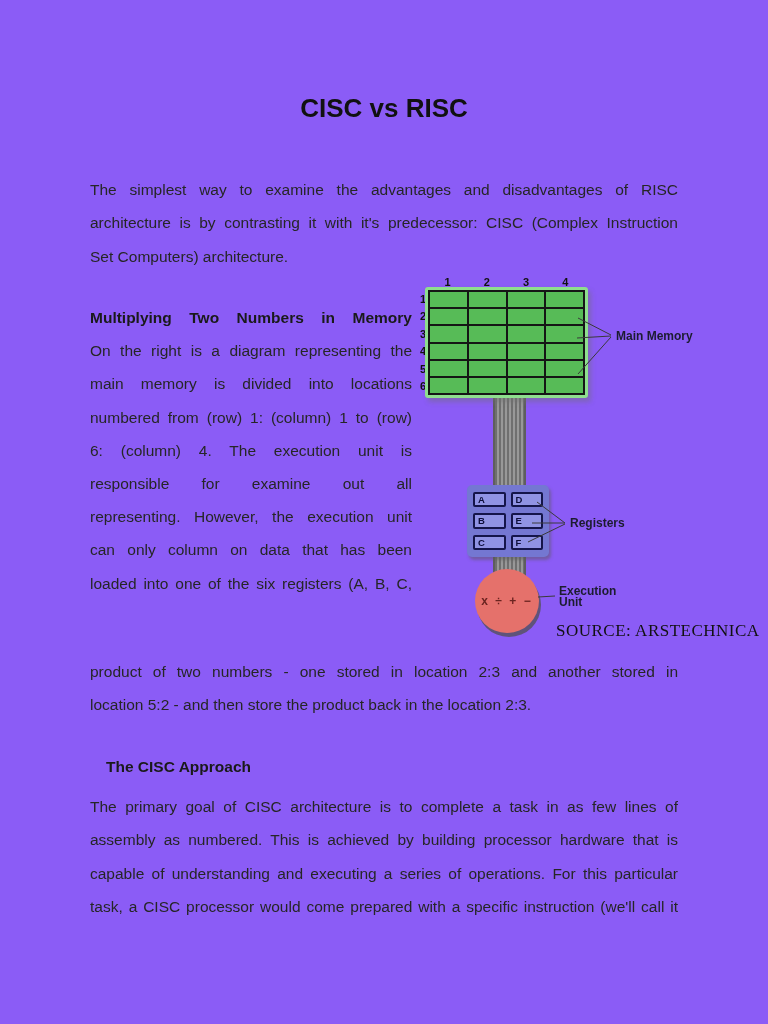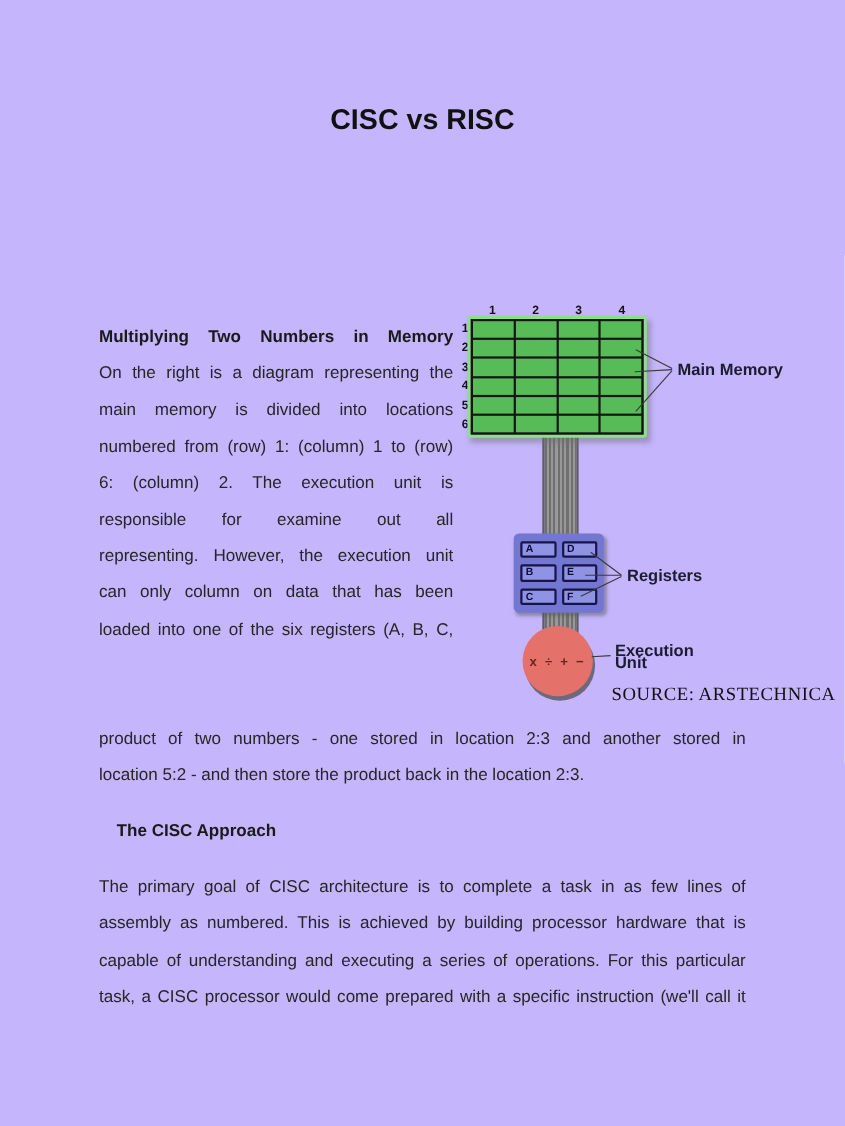--- a/index.html
+++ b/index.html
@@ -1,29 +1,29 @@
 <!DOCTYPE html>
 <html style="--grid-green: #57bb57; --grid-border: #8ede8e; --bus-gray: #8a8a8a; --reg-fill: #7477d2; --reg-box: #9093e4; --circle-red: #e5716b;"><head>
 <meta charset="utf-8">
 <style>
   html,body{margin:0;padding:0;background:#fff;}
   .page{
-    position:relative;width:768px;height:1024px;background:#c4b5fd;
+    position:relative;width:768px;height:1024px;background:#8b5cf6;
     font-family:"Liberation Sans", sans-serif;color:#262626;overflow:hidden;
   }
   .title{
     position:absolute;top:93px;left:0;width:768px;text-align:center;
     font-size:26px;font-weight:bold;color:#111;letter-spacing:0px;
   }
   .para{position:absolute;font-size:15.5px;}
   .ln{height:33.4px;line-height:33.4px;white-space:nowrap;}
   .para .ln{white-space:normal;overflow:hidden;}
   .j{text-align:justify;text-align-last:justify;}
   .l{text-align:left;text-align-last:left;}
-  .b{font-weight:bold;color:#1a1a1a;}
+  .b{font-weight:bold;color:#1a1a1a;margin-top:11px;}
   .col .ln{height:33.2px;line-height:33.2px;}
 
   
   .fig{position:absolute;left:415px;top:275px;width:290px;height:375px;}
   .fig *{box-sizing:border-box;}
 
   .col-labels{position:absolute;left:13px;top:0;width:157px;height:14px;display:flex;}
   .col-labels span{flex:1;text-align:center;font-size:11px;font-weight:bold;color:#111;line-height:14px;}
 
   .row-labels{position:absolute;left:0;top:15px;width:11px;height:105px;display:flex;flex-direction:column;}
@@ -62,42 +62,47 @@
 
   .exec-circle{
     position:absolute;left:60px;top:294px;width:64px;height:64px;z-index:2;
     border-radius:50%;background:var(--circle-red,#e5716b);
     box-shadow:2px 4px 0 rgba(80,80,80,.75);
     display:flex;align-items:center;justify-content:center;
   }
   .exec-circle span{font-size:12px;font-weight:bold;color:#6b2420;letter-spacing:2px;}
 
   .fig-label{
-    position:absolute;font-size:15px;font-weight:bold;color:#1c1c30;line-height:11px;z-index:3;white-space:nowrap;
+    position:absolute;font-size:12px;font-weight:bold;color:#1c1c30;line-height:11px;z-index:3;white-space:nowrap;
   }
   .src{
     position:absolute;left:141px;top:346px;z-index:3;
     font-family:"Liberation Serif", serif;font-size:17px;color:#111;white-space:nowrap;letter-spacing:.5px;
   }
   .lines-svg{position:absolute;left:0;top:0;z-index:3;pointer-events:none;}
 </style>
 </head>
 <body>
 
 <div class="page">
 
   <div class="title">CISC vs RISC</div>
 
+  <div class="para" style="top:173px;left:90px;width:588px;">
+    <div class="ln j">The simplest way to examine the advantages and disadvantages of RISC</div>
+    <div class="ln j">architecture is by contrasting it with it's predecessor: CISC (Complex Instruction</div>
+    <div class="ln l">Set Computers) architecture.</div>
+  </div>
 
   <div class="para col" style="top:290px;left:90px;width:322px;">
     <div class="ln j b">Multiplying Two Numbers in Memory</div>
     <div class="ln j">On the right is a diagram representing the</div>
     <div class="ln j">main memory is divided into locations</div>
     <div class="ln j">numbered from (row) 1: (column) 1 to (row)</div>
-    <div class="ln j">6: (column) 2. The execution unit is</div>
+    <div class="ln j">6: (column) 4. The execution unit is</div>
     <div class="ln j">responsible for examine out all</div>
     <div class="ln j">representing. However, the execution unit</div>
     <div class="ln j">can only column on data that has been</div>
     <div class="ln j">loaded into one of the six registers (A, B, C,</div>
   </div>
 
   <div class="para" style="top:655px;left:90px;width:588px;">
     <div class="ln j">product of two numbers - one stored in location 2:3 and another stored in</div>
     <div class="ln l">location 5:2 - and then store the product back in the location 2:3.</div>
   </div>

